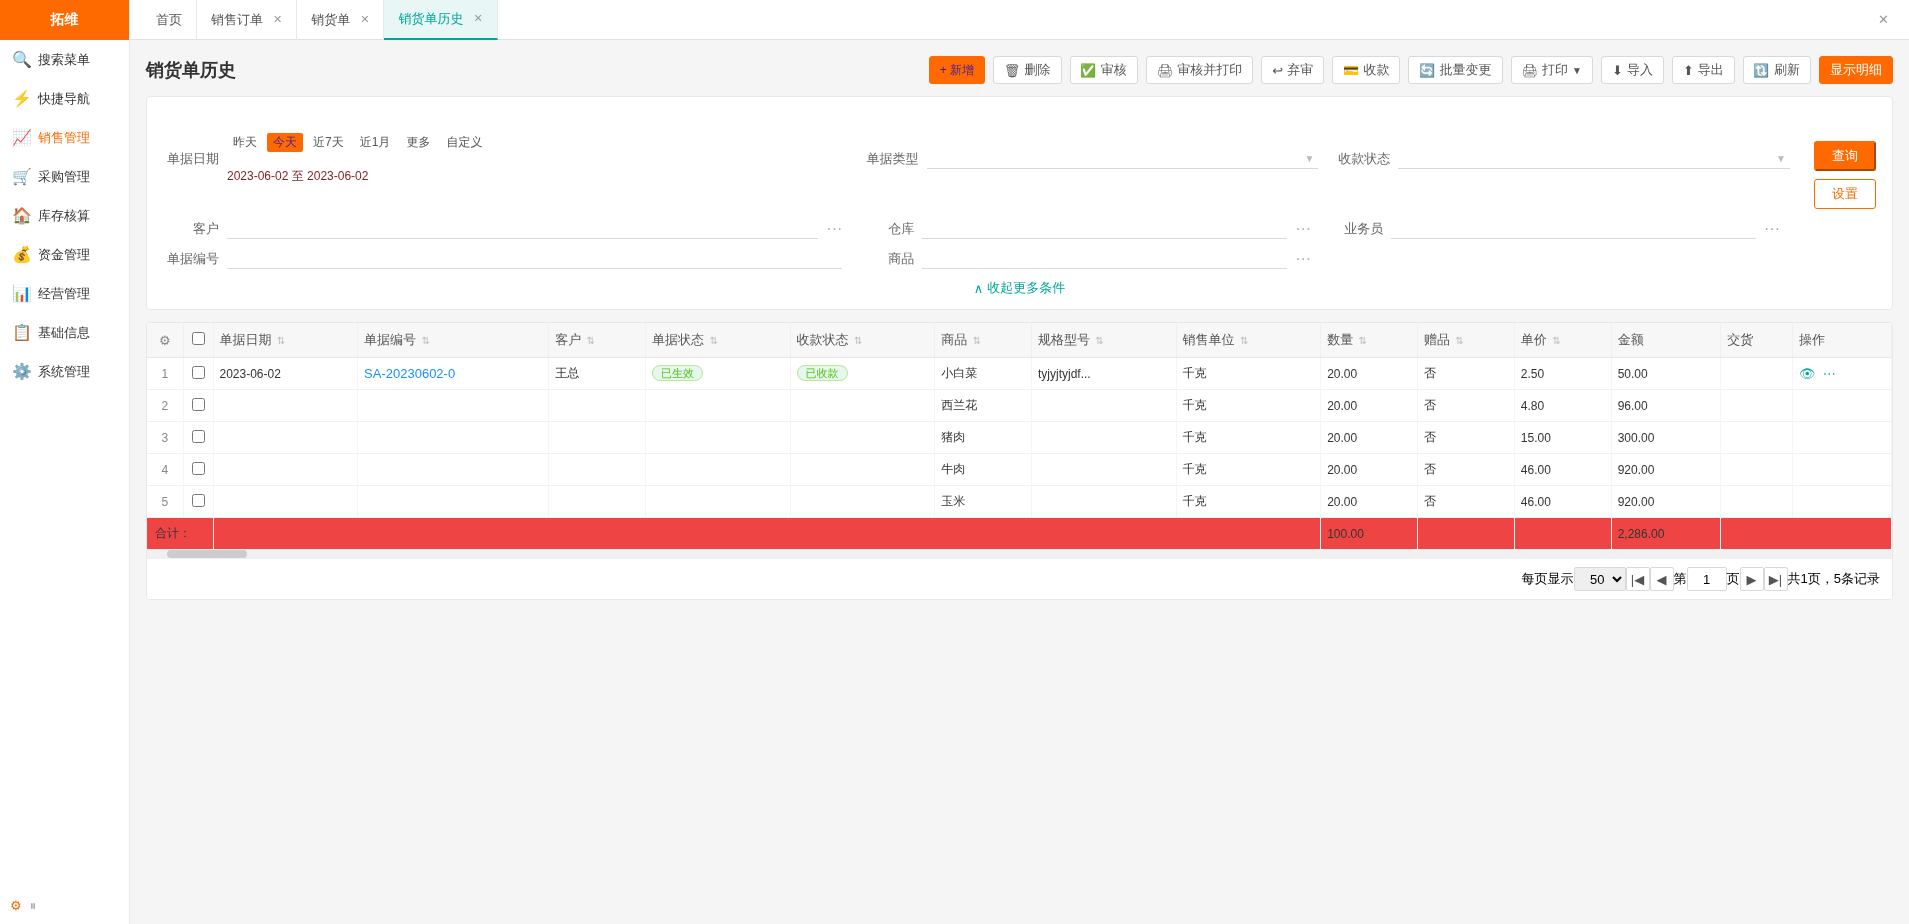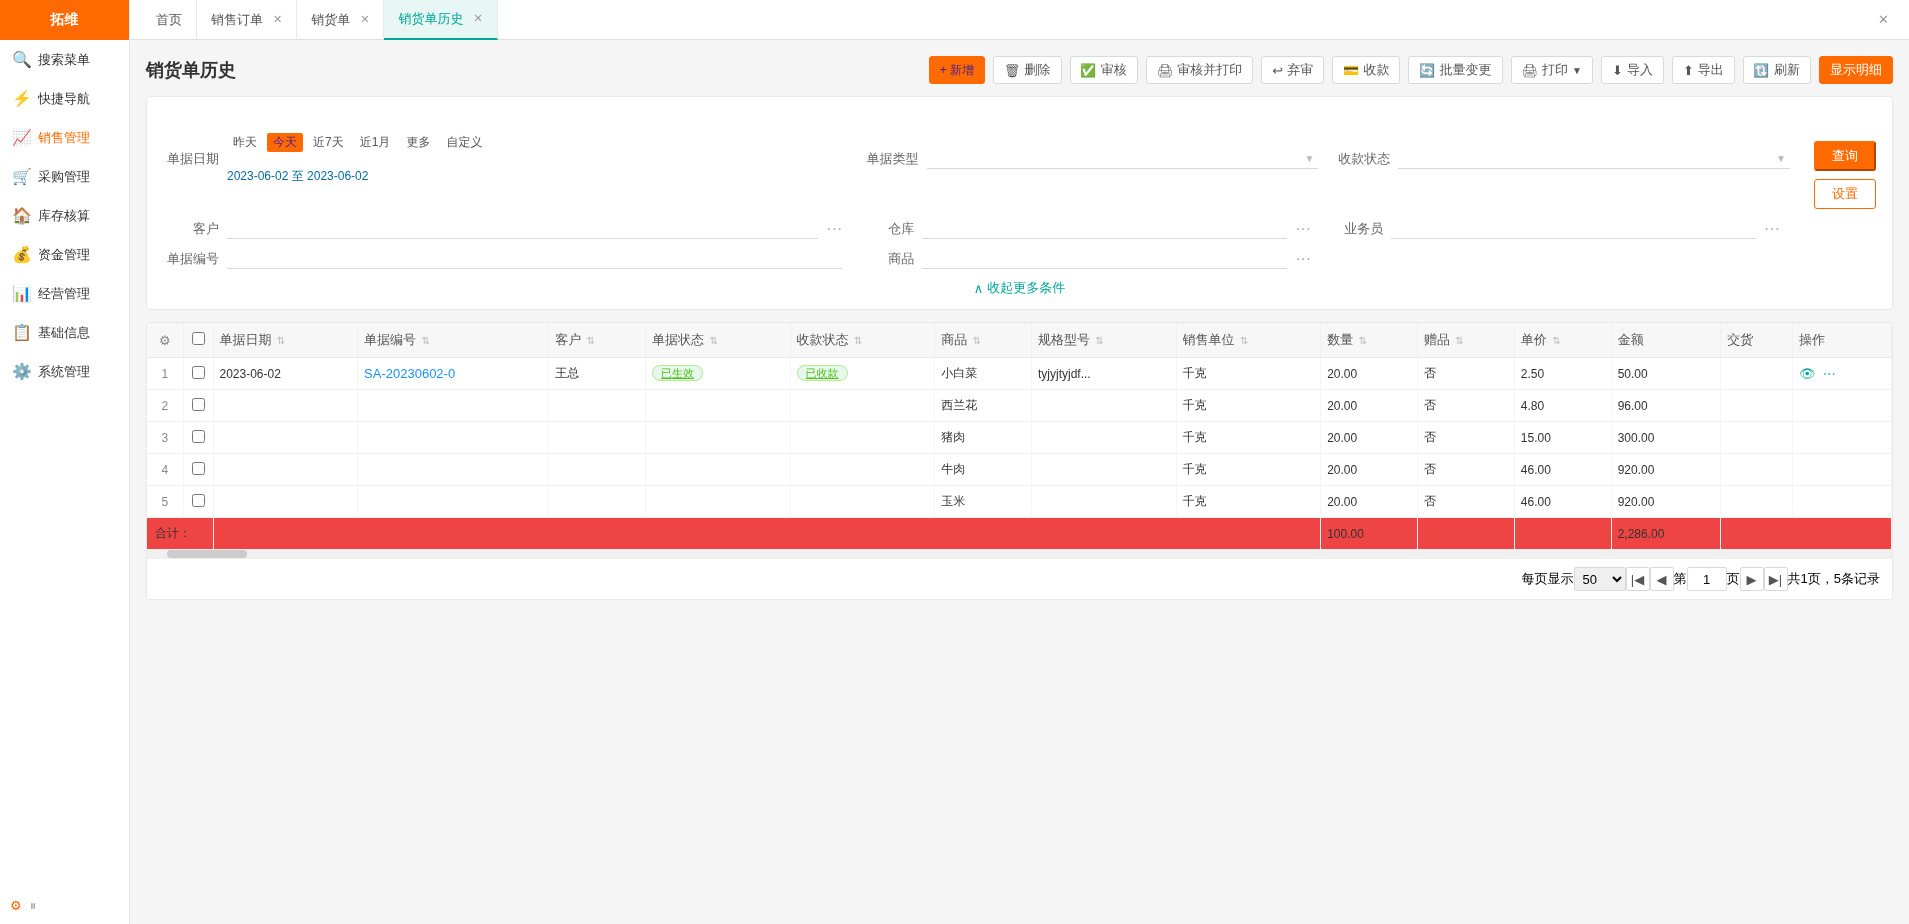--- a/index.html
+++ b/index.html
@@ -37,47 +37,47 @@
 
     
     .filter-panel { background: #fff; border: 1px solid #e8e8e8; border-radius: 4px; padding: 12px 16px; margin-bottom: 12px; }
     .filter-row { display: flex; align-items: center; gap: 16px; margin-bottom: 10px; }
     .filter-item { display: flex; align-items: center; gap: 8px; flex: 1; }
     .filter-label { color: #666; white-space: nowrap; min-width: 56px; text-align: right; }
     .filter-input { border: none; border-bottom: 1px solid #d9d9d9; padding: 2px 4px; flex: 1; outline: none; color: #333; background: transparent; }
     .date-tags { display: flex; gap: 4px; align-items: center; flex-wrap: wrap; }
     .date-tag { padding: 1px 6px; border-radius: 2px; cursor: pointer; color: #555; font-size: 12px; }
     .date-tag.active { background: #ff6a00; color: #4c1d95; border-radius: 2px; }
-    .date-range { color: #0369a1; font-size: 12px; margin-top: 16px; }
+    .date-range { color: #7f1d1d; font-size: 12px; margin-top: 16px; }
     .filter-select { border: none; border-bottom: 1px solid #d9d9d9; padding: 2px 4px; flex: 1; outline: none; color: #333; background: transparent; display: flex; align-items: center; justify-content: space-between; cursor: pointer; }
     .dots { color: #aaa; cursor: pointer; font-size: 16px; line-height: 1; }
     .collapse-btn { display: flex; align-items: center; justify-content: center; color: #00a896; cursor: pointer; gap: 4px; font-size: 12px; margin-top: 4px; }
 
     
     .table-container { background: #fff; border: 1px solid #e8e8e8; border-radius: 4px; overflow: hidden; }
     table { width: 100%; border-collapse: collapse; }
     thead tr { background: #f7f7f7; }
     th { padding: 8px 6px; text-align: left; color: #555; font-weight: 500; border-bottom: 1px solid #e8e8e8; border-right: 1px solid #f0f0f0; font-size: 12px; white-space: nowrap; }
     th .sort-icon { color: #bbb; font-size: 10px; margin-left: 2px; }
     td { padding: 7px 6px; border-bottom: 1px solid #f0f0f0; border-right: 1px solid #f5f5f5; color: #333; font-size: 12px; }
-    .status-badge { padding: 1px 8px; border-radius: 10px; font-size: 11px; text-decoration: underline; }
+    .status-badge { padding: 1px 8px; border-radius: 10px; font-size: 11px; }
     .status-active { background: #e6f7ee; color: #52c41a; border: 1px solid #b7eb8f; }
     .status-paid { background: #e6f7ee; color: #52c41a; border: 1px solid #b7eb8f; }
     .action-btn { color: #00a896; cursor: pointer; font-size: 13px; margin-right: 4px; }
     .settings-icon { color: #888; cursor: pointer; }
 
     
     .summary-row { background: #ef4444; }
     .summary-row td { font-weight: 500; color: #333; }
 
     
     .pagination { display: flex; align-items: center; justify-content: flex-end; padding: 8px 12px; background: #fff; border-top: 1px solid #f0f0f0; }
     .pagination-btn { width: 24px; height: 24px; border: 1px solid #d9d9d9; background: #fff; cursor: pointer; display: flex; align-items: center; justify-content: center; border-radius: 2px; color: #555; }
     .page-input { width: 40px; border: 1px solid #d9d9d9; text-align: center; height: 24px; border-radius: 2px; outline: none; }
-    .per-page-select { height: 24px; border: 1px solid #d9d9d9; border-radius: 2px; outline: none; padding: 0 4px; }
+    .per-page-select { height: 24px; border: 1px solid #d9d9d9; border-radius: 2px; outline: none; padding: 0 4px; text-align: right; }
 
     
     .scroll-bar { height: 8px; background: #f0f0f0; position: relative; }
     .scroll-thumb { width: 80px; height: 8px; background: #ccc; border-radius: 4px; position: absolute; left: 20px; }
 
     .checkbox-cell { width: 30px; text-align: center; }
     .num-cell { width: 30px; text-align: center; color: #888; }
     .col-gear { width: 36px; text-align: center; }
 
     .link-text { color: #1890ff; cursor: pointer; text-decoration: none; }

